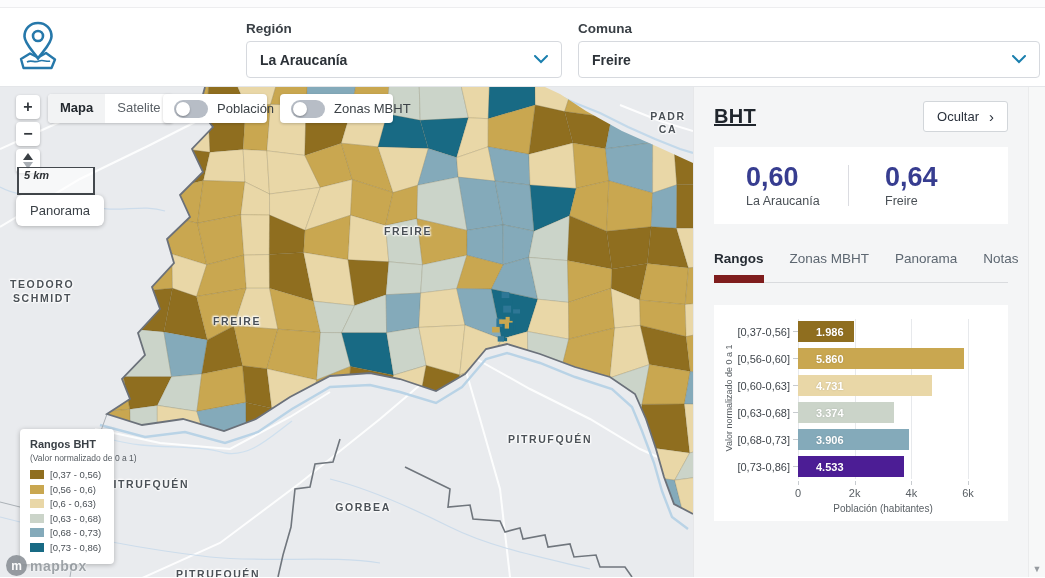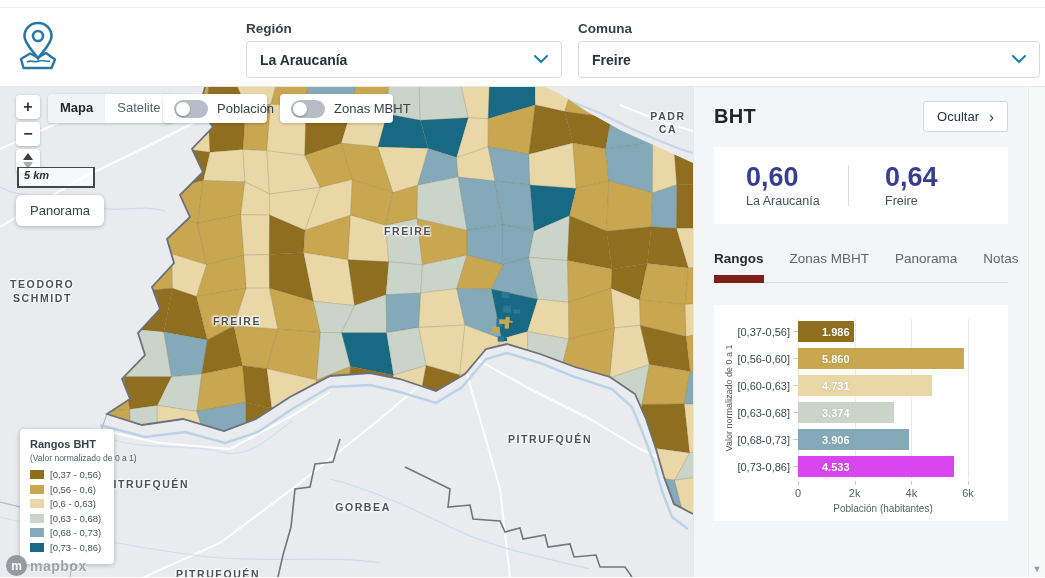--- a/index.html
+++ b/index.html
@@ -40,21 +40,21 @@
                  box-shadow:0 1px 3px rgba(0,0,0,.2); display:flex; overflow:hidden; }
   .styleswitch .seg { padding:6px 12px; font-size:13px; color:#5a6066; cursor:pointer; white-space:nowrap; }
   .styleswitch .seg.active { background:#f2f3f4; color:#23282e; font-weight:700; }
 
   .togglebox { position:absolute; top:7px; height:29px; background:#fff; border-radius:4px;
                box-shadow:0 1px 3px rgba(0,0,0,.2); display:flex; align-items:center; padding:0 11px; gap:9px; cursor:pointer; }
   .pill { width:34px; height:18px; border-radius:9px; background:#b7bdc6; position:relative; flex:0 0 auto; }
   .pill .knob { position:absolute; left:2px; top:2px; width:14px; height:14px; border-radius:50%; background:#fff; box-shadow:0 1px 2px rgba(0,0,0,.3); }
   .togglebox .tlabel { font-size:13px; color:#3c4247; white-space:nowrap; }
 
-  .scalebar { position:absolute; left:17px; top:80px; width:78px; height:21px; background:rgba(255,255,255,.65);
+  .scalebar { position:absolute; left:17px; top:80px; width:78px; height:28px; background:rgba(255,255,255,.65);
               border:2px solid #43484d; border-top-width:1px; font-size:11px; font-weight:700; font-style:italic;
               color:#2e3236; padding:1px 0 0 5px; }
   .exportbtn { position:absolute; left:16px; top:108px; background:#fff; border:none; border-radius:6px;
                box-shadow:0 1px 4px rgba(0,0,0,.25); padding:8px 14px; font-size:13px; color:#3a4046; cursor:pointer; }
 
   .legend { position:absolute; left:20px; top:342px; width:94px; background:#fff; border-radius:4px;
             box-shadow:0 1px 5px rgba(0,0,0,.25); padding:9px 8px 8px 10px; }
   .legend .ltitle { font-size:11px; font-weight:700; color:#3a4046; }
   .legend .lsub { font-size:8.5px; color:#565c62; margin:3px 0 6px; white-space:nowrap; }
   .lrow { display:flex; align-items:center; margin-bottom:3.5px; }
@@ -64,21 +64,21 @@
   .mapboxlogo { position:absolute; left:6px; top:468px; display:flex; align-items:center; opacity:.85; }
   .mapboxlogo .mcirc { width:21px; height:21px; border-radius:50%; background:#878d93; color:#fff; font-size:12px; font-weight:700;
                        display:flex; align-items:center; justify-content:center; }
   .mapboxlogo .mword { font-size:14px; font-weight:700; color:#92989d; margin-left:3px; letter-spacing:.5px;
                        text-shadow:0 0 2px #fff,0 0 2px #fff; }
 
   
   .panel { position:absolute; left:693px; top:0; width:335px; height:490px; background:#f4f5f6;
            border-left:1px solid #e6e7e9; padding:0 20px; overflow:hidden; }
   .panel-head { display:flex; align-items:center; justify-content:space-between; margin-top:14px; }
-  .panel-title { font-size:20px; font-weight:700; color:#20262d; letter-spacing:.3px; }
+  .panel-title { font-size:20px; font-weight:700; color:#20262d; letter-spacing:.3px;text-decoration:underline; }
   .hidebtn { background:#fff; border:1px solid #d2d6da; border-radius:3px; padding:7px 13px; font-size:13px; color:#2a313c;
              display:flex; align-items:center; gap:10px; cursor:pointer; }
   .hidebtn .gt { font-size:15px; line-height:10px; color:#2a313c; }
 
   .valcard { margin-top:15px; background:#fff; padding:16px 10px 16px 16px; display:flex; }
   .vblock { min-width:96px;margin-left:16px; }
   .vnum { font-size:27px; font-weight:700; color:#373d90; line-height:1.05; }
   .vlab { font-size:12.5px; color:#4a5056; margin-top:3px; }
   .vdivider { width:1px; background:#dbdce1; margin:2px 20px 2px 6px; }
 
@@ -90,21 +90,21 @@
   .ylabel { position:absolute; left:-64px; top:88px; width:158px; text-align:center; font-size:9px; color:#5a6065;
             transform:rotate(-90deg); }
   .chartgrid { display:flex; margin-left:14px; }
   .catcol { width:64px; }
   .cat { height:21px; margin-bottom:6px; font-size:11px; color:#40464c; display:flex; align-items:center;
          justify-content:flex-end; white-space:nowrap; position:relative; padding-right:8px; }
   .cat::after { content:""; position:absolute; right:0; width:5px; height:1px; background:#c7cbcf; }
   .plotzone { position:relative; width:182px; }
   .gridline { position:absolute; top:-2px; height:160px; width:1px; background:#e7e9ec; }
   .bar { height:21px; margin-bottom:6px; position:relative; border-radius:0; }
-  .bar .bval { position:absolute; left:24px; top:50%; transform:translateY(-50%); font-size:11px; font-weight:700; color:#fff;
+  .bar .bval { position:absolute; left:18px; top:50%; transform:translateY(-50%); font-size:11px; font-weight:700; color:#fff;
                text-shadow:0 0 2px rgba(0,0,0,.18); }
   .xticks { position:relative; height:18px; margin-left:78px; width:182px; }
   .xt { position:absolute; top:4px; transform:translateX(-50%); font-size:11px; color:#5a6065; }
   .xtm { position:absolute; top:-2px; width:1px; height:4px; background:#c7cbcf; }
   .xlabel { text-align:center; margin-left:72px; width:182px; font-size:10px; color:#5a6065; margin-top:2px; }
 
   
   .scrollbar { position:absolute; left:1028px; top:0; width:17px; height:490px; background:#f7f8f8; border-left:1px solid #eaebec; }
   .sb-arrow { position:absolute; bottom:3px; left:0; width:16px; text-align:center; font-size:9px; color:#969ba0; }
 </style>
@@ -560,21 +560,21 @@
               </div>
               <div class="bar" style="width: 134px; background: rgb(233, 215, 167);">
                 <span class="bval">4.731</span>
               </div>
               <div class="bar" style="width: 96px; background: rgb(203, 212, 201);">
                 <span class="bval">3.374</span>
               </div>
               <div class="bar" style="width: 111px; background: rgb(132, 170, 186);">
                 <span class="bval">3.906</span>
               </div>
-              <div class="bar" style="width: 156px; background: #d946ef;">
+              <div class="bar" style="width: 106px; background: #4c1d95;">
                 <span class="bval">4.533</span>
               </div>
             </div>
         </div>
         <div class="xticks" id="xticks">
             <div class="xtm" style="left: 0px;"></div>
             <span class="xt" style="left: 0px;">0</span>
             <div class="xtm" style="left: 56.6667px;"></div>
             <span class="xt" style="left: 56.6667px;">2k</span>
             <div class="xtm" style="left: 113.333px;"></div>

